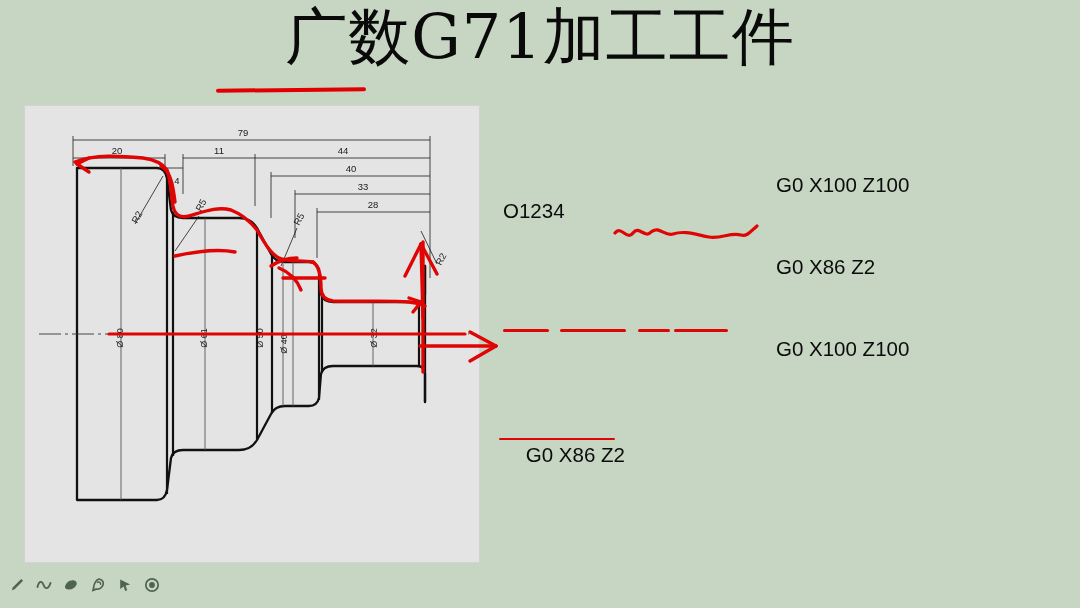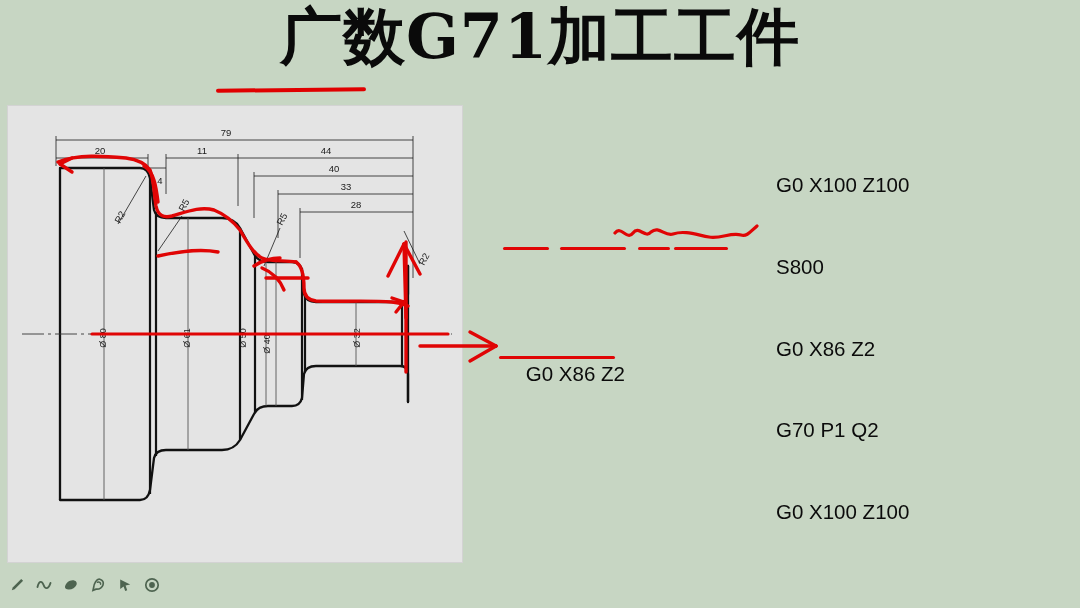--- a/index.html
+++ b/index.html
@@ -17,39 +17,39 @@
   #title-bar {
     position: absolute;
     left: 0; top: 4px;
     width: 1080px;
     text-align: center;
     pointer-events: none;
   }
   #page-title {
     display: inline-block;
     font-family: "DejaVu Serif", serif;
-    font-weight: bold;
+    font-weight: normal;
     font-size: 62px;
     line-height: 1.05;
     color: #0a0a0a;
     letter-spacing: 1px;
   }
   #title-underline {
     position: absolute;
     left: 216px; top: 88px;
     width: 150px; height: 4px;
     background: #e00000;
     border-radius: 2px;
     transform: rotate(-0.6deg);
   }
 
   
   #drawing-panel {
     position: absolute;
-    left: 8px; top: 106px;
+    left: 25px; top: 106px;
     width: 454px; height: 456px;
     background: #e4e4e4;
     box-shadow: 0 0 0 1px #d3d3d3;
   }
   #drawing-svg { display: block; width: 454px; height: 456px; }
 
   
   .code-col {
     position: absolute;
     color: #0b0b0b;
@@ -235,20 +235,21 @@
 <svg id="code-arrow" viewBox="0 0 90 42">
   <g stroke="#e00505" fill="none" stroke-width="3.4" stroke-linecap="round" stroke-linejoin="round">
     <path d="M2,22 L78,22"></path>
     <path d="M78,22 L52,8"></path>
     <path d="M78,22 L52,37"></path>
   </g>
 </svg>
 
 <div id="code-col-main" class="code-col">
 
+  <div class="code-line"><span>O1234</span></div>
 
   <div class="code-line">
     <span class="uline" style="left:0px;width:46px;"></span>
     <span class="uline" style="left:57px;width:66px;"></span>
     <span class="uline" style="left:135px;width:32px;"></span>
     <span class="uline" style="left:171px;width:54px;"></span>
   </div>
 
   <div class="code-line">
     <span>G0 X86 Z2</span>
@@ -287,23 +288,21 @@
   
 </div>
 
 <svg id="squiggle" viewBox="0 0 148 22">
   <path d="M2,10 C8,2 14,18 20,10 C26,2 32,16 38,9 C46,2 52,14 60,11
            C72,7 84,12 96,14 C108,16 118,9 128,12 C134,14 138,8 144,3" stroke="#e00505" fill="none" stroke-width="3.2" stroke-linecap="round"></path>
 </svg>
 
 <div id="code-col-side" class="code-col">
   <div class="code-line"><span>G0 X100 Z100</span></div>
-  <div class="code-line"><span>S800</span></div>
   <div class="code-line"><span>G0 X86 Z2</span></div>
-  <div class="code-line"><span>G70 P1 Q2</span></div>
   <div class="code-line"><span>G0 X100 Z100</span></div>
 </div>
 
 <div id="tool-bar">
 
   <div class="tool-btn">
     <svg width="16" height="16" viewBox="0 0 16 16">
       <path d="M12.2 1.9 L14.1 3.8 L5.6 12.3 L2.8 13.2 L3.7 10.4 Z" fill="#4e6450"></path>
     </svg>
   </div>

